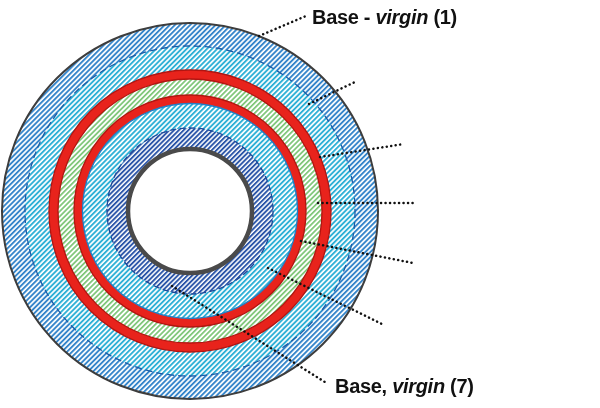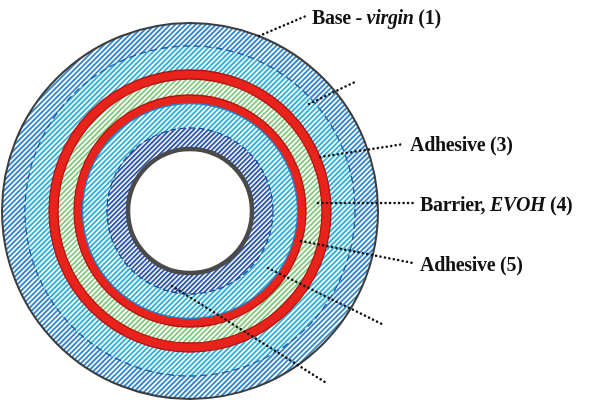--- a/index.html
+++ b/index.html
@@ -1,17 +1,17 @@
 <!DOCTYPE html>
 <html><head>
 <meta charset="utf-8">
 <style>
   html,body{margin:0;padding:0;background:#fff;}
   #stage{position:relative;width:600px;height:408px;overflow:hidden;background:#fff;
-         font-family:Liberation Serif, serif;border-radius:8px;}
+         font-family:Liberation Sans, sans-serif;border-radius:8px;}
   #diagram-svg{position:absolute;left:0;top:0;}
   .layer-label{position:absolute;transform:translateY(-50%);white-space:nowrap;
                font-size:20px;font-weight:bold;color:#111;letter-spacing:-0.3px;}
   .layer-label .em{font-style:italic;}
 </style>
 </head>
 <body>
 
 <div id="stage">
 
@@ -56,17 +56,15 @@
       <line x1="309" y1="104" x2="357" y2="81" stroke="#111111"></line>
       <line x1="320" y1="157" x2="404" y2="144" stroke="#111111"></line>
       <line x1="318" y1="203" x2="413" y2="203" stroke="#111111"></line>
       <line x1="301" y1="241" x2="413" y2="263" stroke="#111111"></line>
       <line x1="268" y1="268" x2="384" y2="325" stroke="#111111"></line>
       <line x1="172" y1="286" x2="328" y2="384" stroke="#111111"></line>
     </g>
   </svg>
 
   <div class="layer-label" style="left:312px;top:17px"><span>Base - </span><span class="em">virgin</span><span> (1)</span></div>
-  <div class="layer-label" style="left:410px;top:144px"><span>Adhesive</span><span class="em"></span><span> (3)</span></div>
-  <div class="layer-label" style="left:420px;top:204px"><span>Barrier, </span><span class="em">EVOH</span><span> (4)</span></div>
-  <div class="layer-label" style="left:420px;top:264px"><span>Adhesive</span><span class="em"></span><span> (5)</span></div>
+  <div class="layer-label" style="left:335px;top:386px"><span>Base, </span><span class="em">virgin</span><span> (7)</span></div>
 
 </div>
 
 </body></html>

